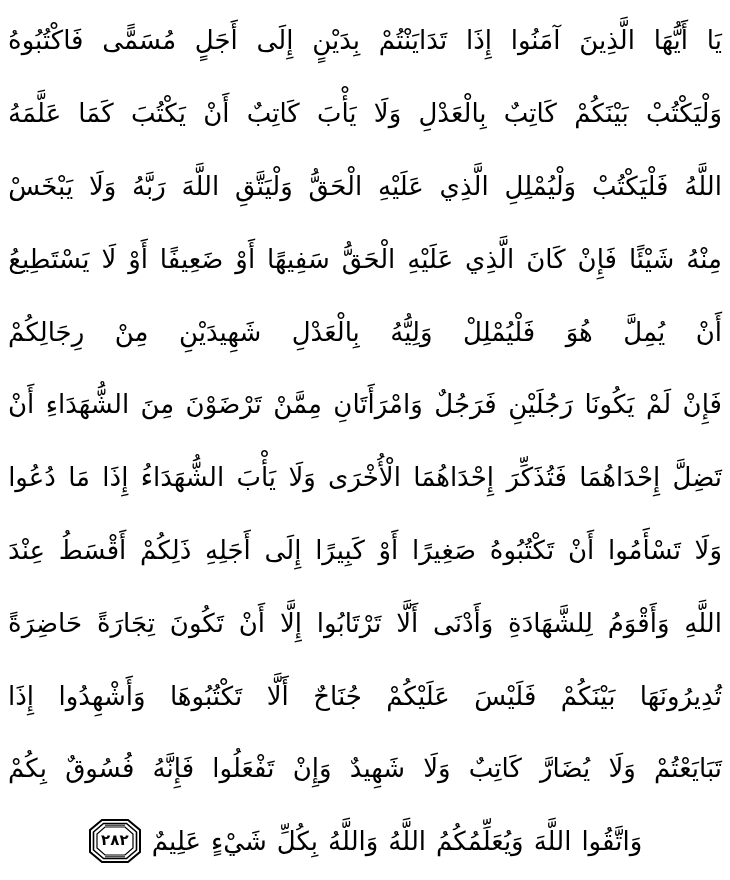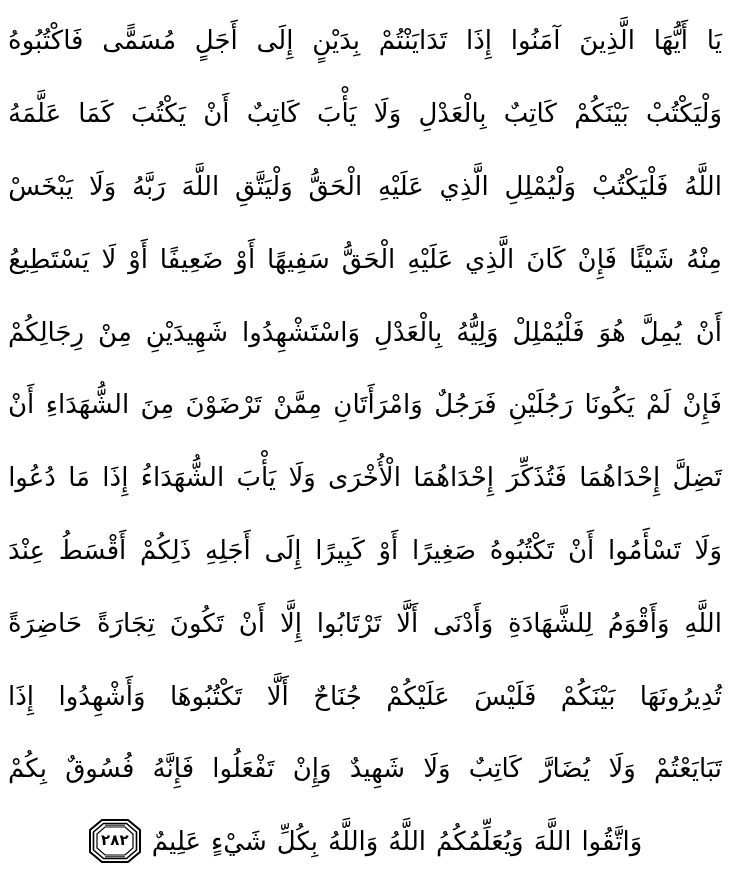--- a/index.html
+++ b/index.html
@@ -131,21 +131,20 @@
       <span class="word">لَا</span>
       <span class="word">يَسْتَطِيعُ</span>
     </div>
   <div class="line">
       <span class="word">أَنْ</span>
       <span class="word">يُمِلَّ</span>
       <span class="word">هُوَ</span>
       <span class="word">فَلْيُمْلِلْ</span>
       <span class="word">وَلِيُّهُ</span>
       <span class="word">بِالْعَدْلِ</span>
-      <span class="word">وَاسْتَشْهِدُوا</span>
       <span class="word">شَهِيدَيْنِ</span>
       <span class="word">مِنْ</span>
       <span class="word">رِجَالِكُمْ</span>
     </div>
   <div class="line">
       <span class="word">فَإِنْ</span>
       <span class="word">لَمْ</span>
       <span class="word">يَكُونَا</span>
       <span class="word">رَجُلَيْنِ</span>
       <span class="word">فَرَجُلٌ</span>

